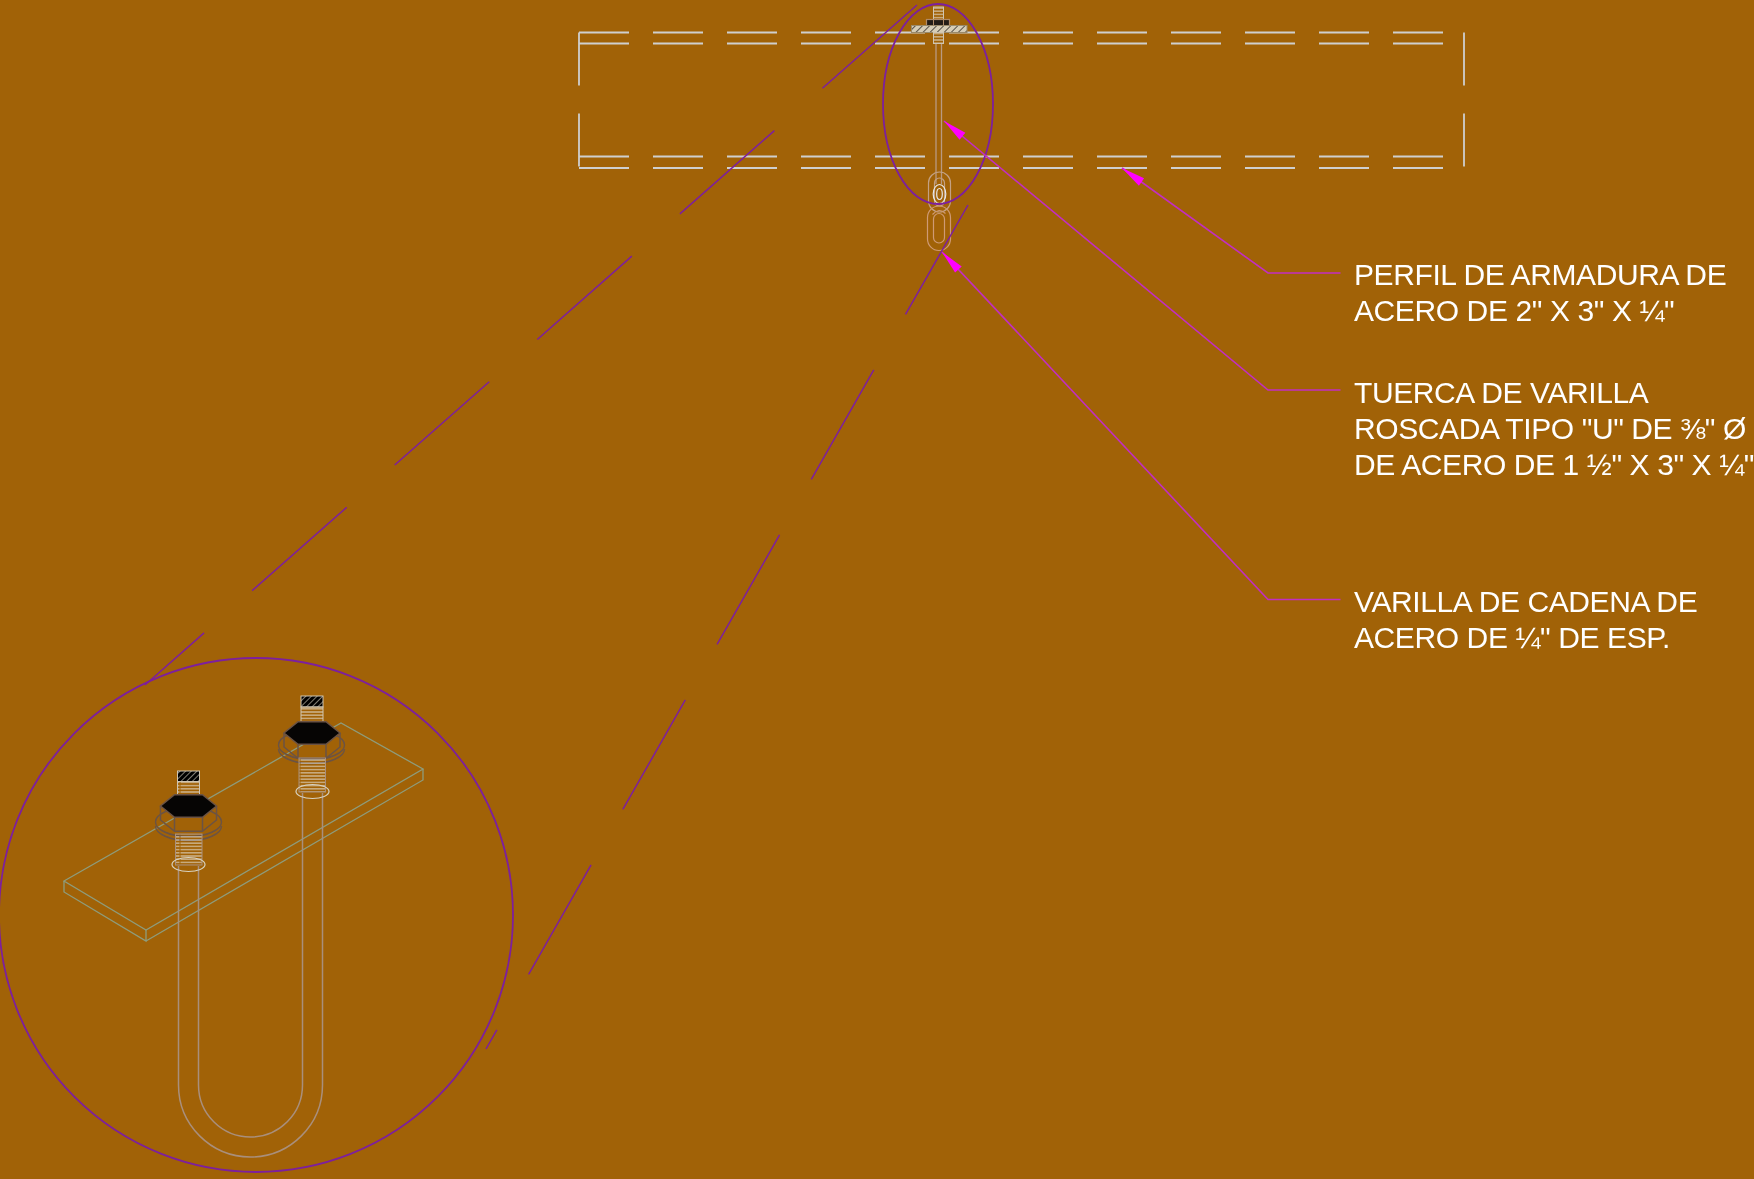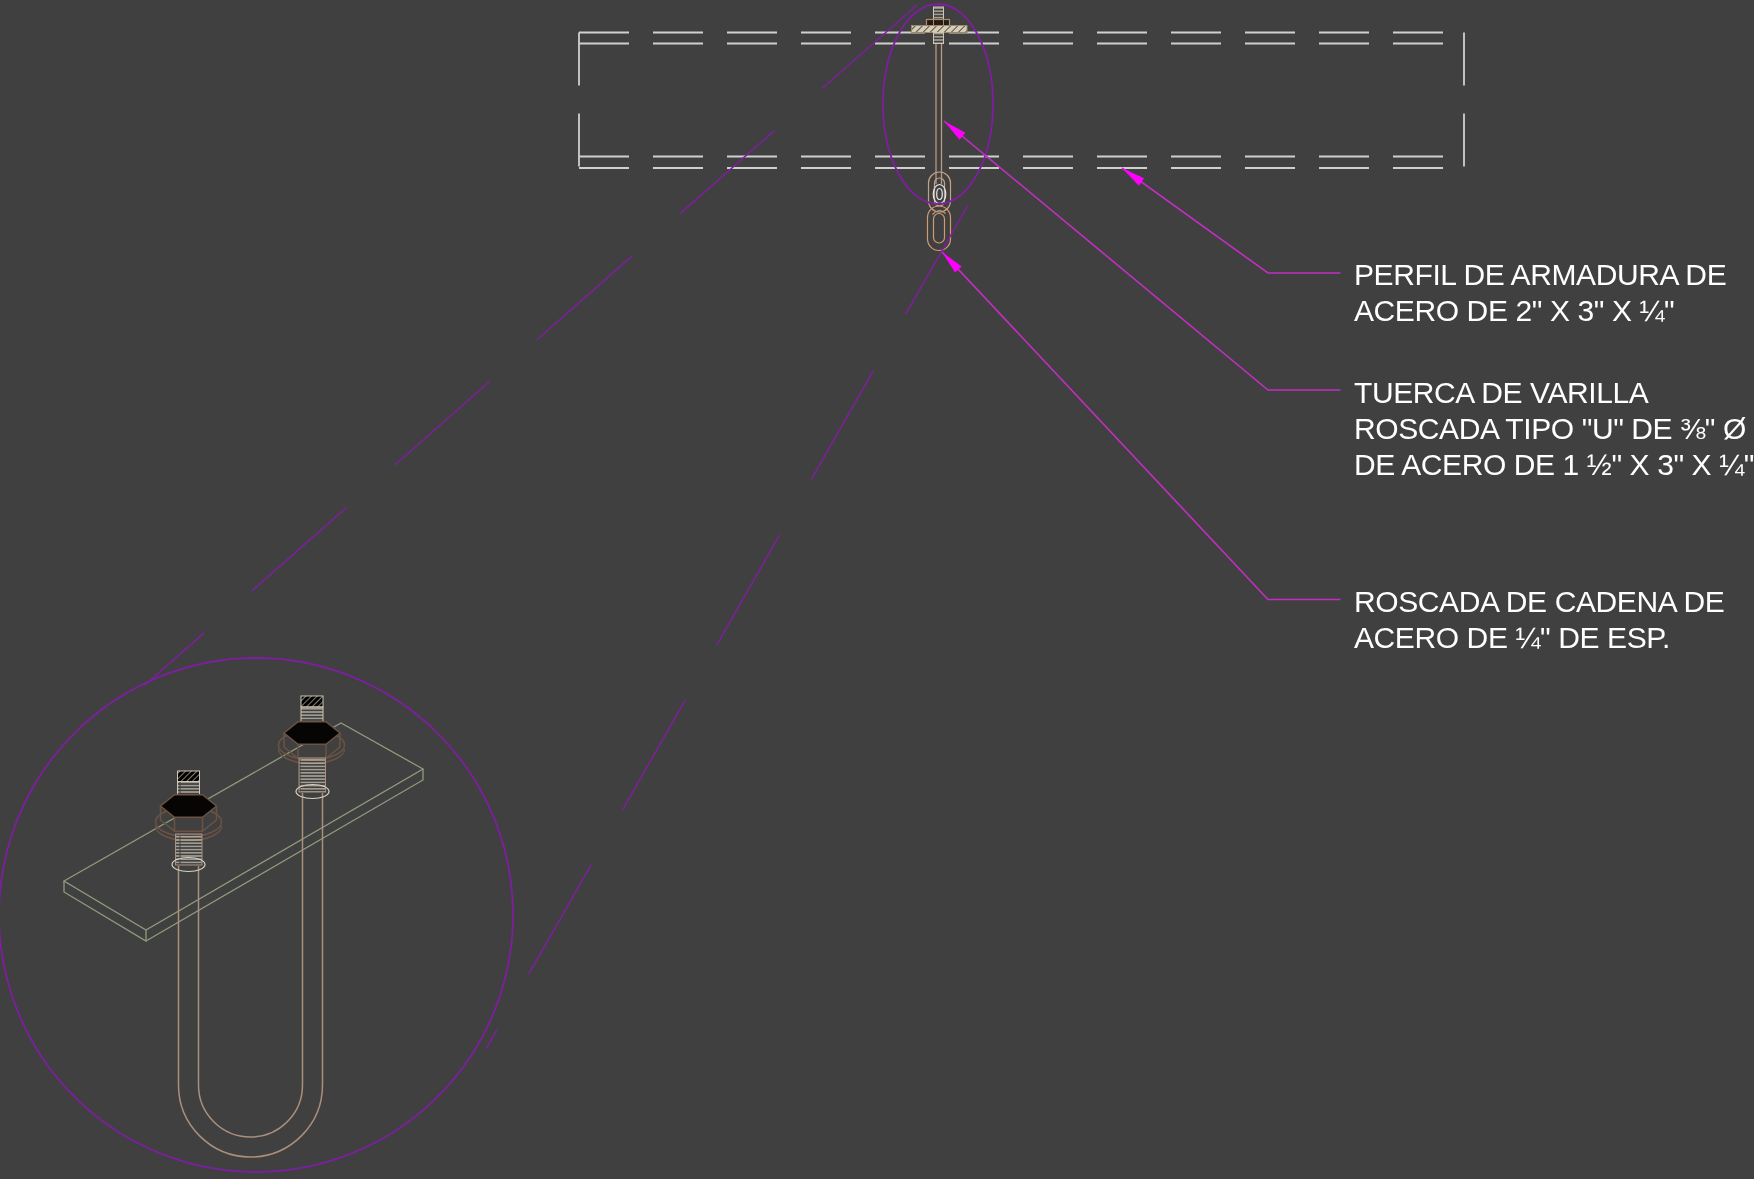--- a/index.html
+++ b/index.html
@@ -1,16 +1,16 @@
 <!DOCTYPE html>
 <html><head>
 <meta charset="utf-8">
 <style>
   html,body{margin:0;padding:0;background:#000;}
-  .stage{position:relative;width:1754px;height:1179px;background:#404040;overflow:hidden;
+  .stage{position:relative;width:1754px;height:1179px;background:#a16207;overflow:hidden;
          font-family:"Liberation Sans",sans-serif;}
   .stage svg{position:absolute;left:0;top:0;}
   .ann{position:absolute;left:1354px;color:#fff;font-size:30px;line-height:36px;
        letter-spacing:-0.4px;white-space:nowrap;}
   .ann div{height:36px;}
 </style>
 </head>
 <body>
 
 <div class="stage">
@@ -138,17 +138,17 @@
   <div>ACERO DE 2" X 3" X ¼"</div>
 </div>
 
 <div class="ann" style="top:375px">
   <div>TUERCA DE VARILLA</div>
   <div>ROSCADA TIPO "U" DE ⅜" Ø</div>
   <div>DE ACERO DE 1 ½" X 3" X ¼"</div>
 </div>
 
 <div class="ann" style="top:584px">
-  <div>ROSCADA DE CADENA DE</div>
+  <div>VARILLA DE CADENA DE</div>
   <div>ACERO DE ¼" DE ESP.</div>
 </div>
 
 </div>
 
 </body></html>

